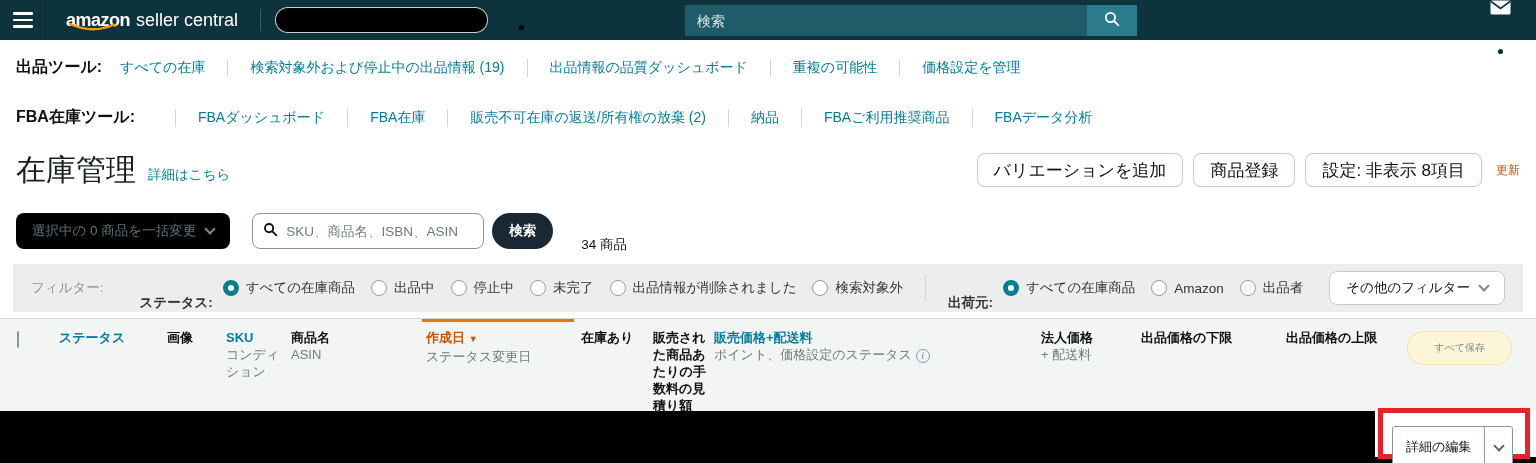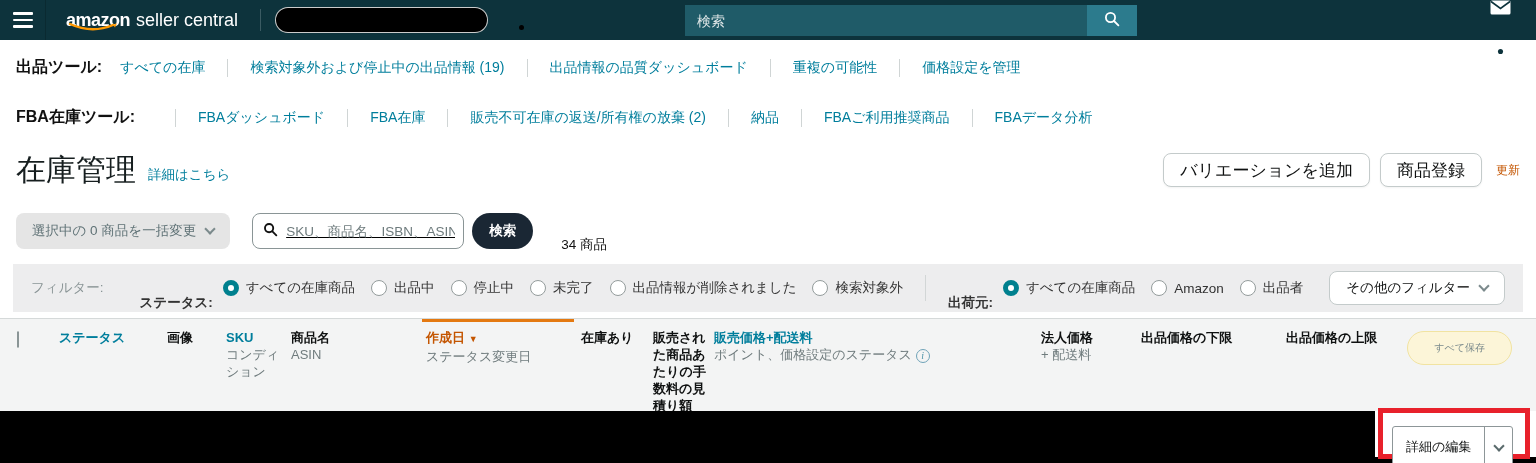--- a/index.html
+++ b/index.html
@@ -43,26 +43,26 @@
   .title-row { height:60px; display:flex; align-items:center; padding:0 16px; }
   .page-title { font-size:30px; font-weight:400; color:#161e1f; }
   .title-link { font-size:13.5px; color:#007e9c; margin-left:12px; margin-top:10px; cursor:pointer; }
   .title-actions { margin-left:auto; display:flex; align-items:center; gap:10px; }
   .btn-white { height:34px; padding:0 16px; background:#fff; border:1px solid #c4cbcb; border-radius:8px;
     font-size:17px; color:#0f1111; cursor:pointer; font-family:inherit; box-shadow:0 1px 2px rgba(0,0,0,.05); }
   .refresh-link { font-size:12px; color:#c45500; margin-left:4px; cursor:pointer; }
 
   
   .bulk-row { height:62px; display:flex; align-items:center; padding:0 16px; }
-  .bulk-dd { height:36px; display:flex; align-items:center; gap:10px; padding:0 16px; background:#e5e5e5;
+  .bulk-dd { height:36px; display:flex; align-items:center; gap:10px; padding:0 16px; background:#000000;
     border-radius:8px; font-size:13.5px; color:#5f7276; cursor:pointer; }
   .chev { width:8px; height:8px; border-right:2px solid #7b8a8c; border-bottom:2px solid #7b8a8c;
     transform:rotate(45deg); margin-top:-4px; }
-  .search-box { margin-left:22px; height:36px; width:212px; border:1px solid #8a9596; border-radius:8px;
-    display:flex; align-items:center; background:#fff; padding-left:10px;text-decoration:underline; }
+  .search-box { margin-left:22px; height:36px; width:232px; border:1px solid #8a9596; border-radius:8px;
+    display:flex; align-items:center; background:#fff; padding-left:10px; }
   .search-box input { border:none; outline:none; flex:1; font-size:13.5px; color:#111; padding:0 8px;
     font-family:inherit; min-width:0; }
   .search-box input::placeholder { color:#6e7b7d; opacity:1; }
   .btn-dark { margin-left:8px; height:36px; padding:0 17px; border:none; border-radius:18px; background:#1a2734;
     color:#fff; font-size:13.5px; font-weight:bold; cursor:pointer; font-family:inherit; }
   .count { margin-left:28px; font-size:13.5px; color:#111;margin-top:27px; }
 
   
   .filter-wrap { height:53px; padding:2px 13px 0; }
   .filter-bar { height:48px; background:#ededee; display:flex; align-items:center; padding:0 18px;
@@ -201,20 +201,21 @@
     <span class="pipe"></span>
     <a>FBAデータ分析</a>
   </div>
 
   <div class="title-row">
     <span class="page-title">在庫管理</span>
     <span class="title-link">詳細はこちら</span>
     <div class="title-actions">
       <button class="btn-white">バリエーションを追加</button>
       <button class="btn-white">商品登録</button>
+      <button class="btn-white">設定: 非表示 8項目</button>
       <span class="refresh-link">更新</span>
     </div>
   </div>
 
   <div class="bulk-row">
     <div class="bulk-dd">
       <span>選択中の 0 商品を一括変更</span>
       <span class="chev"></span>
     </div>
     <div class="search-box">

